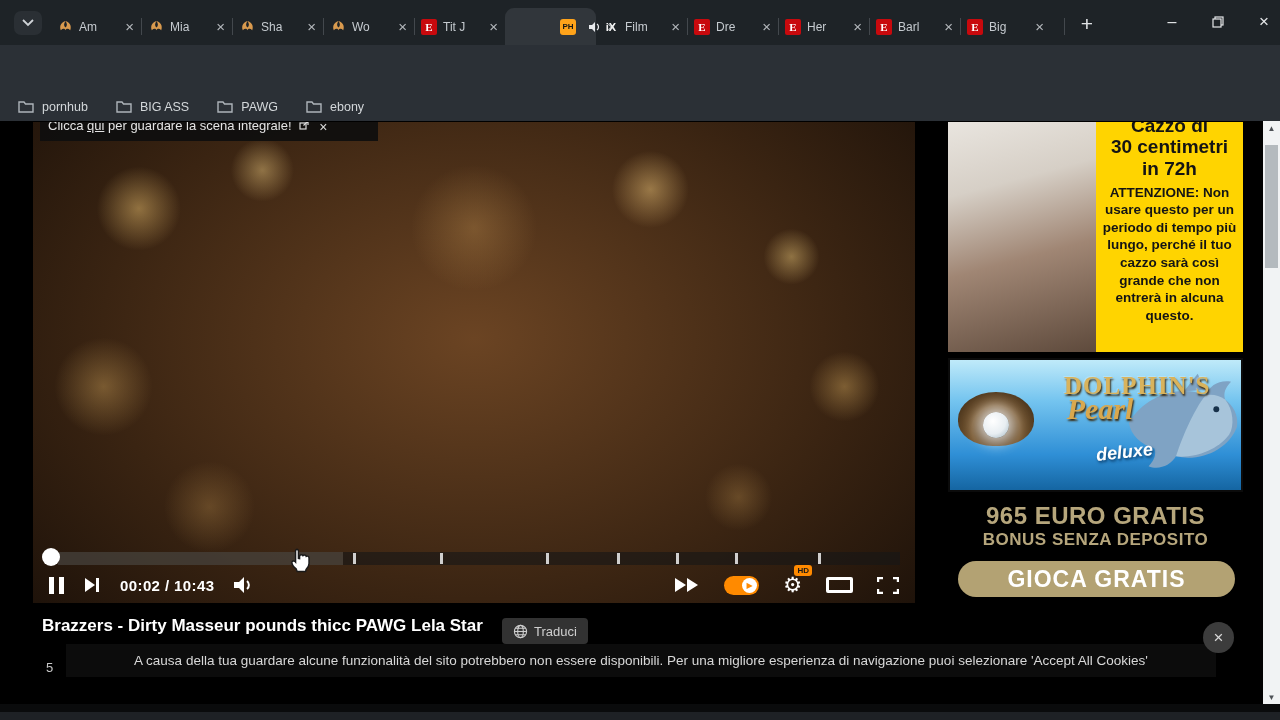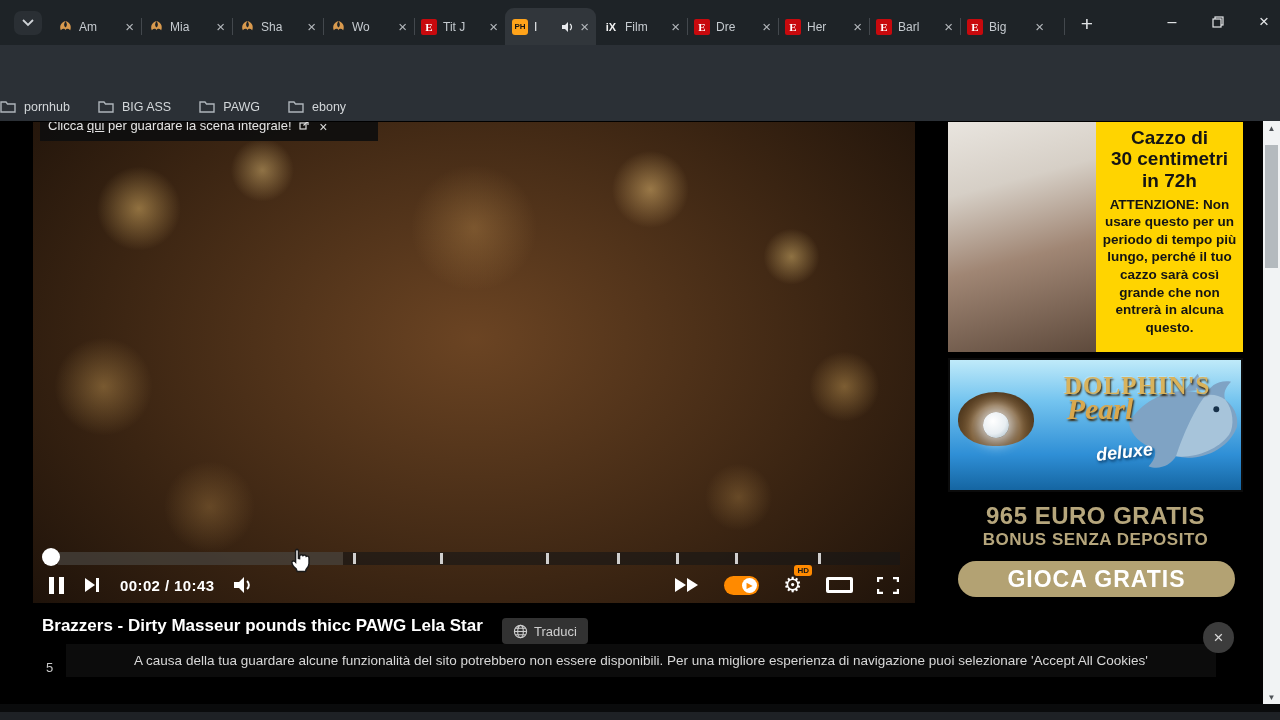--- a/index.html
+++ b/index.html
@@ -8,21 +8,21 @@
   #screen { position:relative; width:1280px; height:720px; overflow:hidden; background:#000; }
 
   
   .tabstrip { position:absolute; left:0; top:0; width:1280px; height:51px; background:#1e2327; }
   .tab-search-btn { position:absolute; left:14px; top:11px; width:28px; height:24px; border-radius:7px; background:#2a2f34; display:flex; align-items:center; justify-content:center; color:#cfd3d7; cursor:pointer; }
   .tabs { position:absolute; left:50px; top:8px; height:37px; display:flex; }
   .tab { width:91px; height:37px; display:flex; align-items:center; gap:6px; padding:0 7px; border-radius:9px 9px 0 0; color:#c6cbd0; font-size:12px; position:relative; cursor:pointer; }
   .tab.sep::before { content:""; position:absolute; left:0; top:10px; width:1px; height:17px; background:#43484d; }
   .tab.active { background:#31363b; color:#e8eaed; }
   .fav { flex:none; width:16px; height:16px; display:flex; align-items:center; justify-content:center; }
-  .fav.ph { background:#ffa31a; border-radius:3px; color:#151515; font-size:8px; font-weight:bold; }
+  .fav.ph { background:#ffa31a; border-radius:3px; color:#151515; font-size:8px; font-weight:bold;margin-left:48px; }
   .fav.e  { background:#c8090d; border-radius:2px; color:#fff; font-size:11px; font-weight:bold; font-family:"Liberation Serif","DejaVu Serif",serif; }
   .fav.ix { color:#f2f2f2; font-size:11px; font-weight:bold; }
   .tlabel { flex:1; overflow:hidden; white-space:nowrap; }
   .tclose { flex:none; font-size:15px; color:#b4b8bc; line-height:1; cursor:pointer; }
   .tab-audio svg { display:block; }
   .new-tab { position:absolute; left:1072px; top:10px; width:30px; height:28px; display:flex; align-items:center; justify-content:center; font-size:21px; color:#dfe1e4; cursor:pointer; }
   .new-tab-sep { position:absolute; left:1064px; top:18px; width:1px; height:17px; background:#43484d; }
   .winctl { position:absolute; top:0; width:46px; height:43px; display:flex; align-items:center; justify-content:center; color:#e6e8ea; cursor:pointer; }
   .winctl.min { left:1149px; font-size:16px; }
   .winctl.close { left:1241px; font-size:17px; }
@@ -34,21 +34,21 @@
   .navbtn.fwd { color:#787f86; }
   .omnibox { position:absolute; left:128px; top:54px; width:946px; height:30px; border-radius:15px; background:#1d2125; display:flex; align-items:center; padding:0 12px; cursor:text; }
   .omni-url { flex:1; margin-left:10px; font-size:14px; color:#e8eaed; white-space:nowrap; overflow:hidden; }
   .omni-star { font-size:16px; color:#ced2d6; cursor:pointer; }
   .tbicon { position:absolute; top:56px; width:28px; height:26px; display:flex; align-items:center; justify-content:center; color:#d7dadd; cursor:pointer; }
   .tb-sep { position:absolute; left:1130px; top:59px; width:1px; height:20px; background:#4a4f54; }
   .avatar { position:absolute; left:1216px; top:57px; width:26px; height:26px; border-radius:50%; background:#b98b8b; color:#f6efef; font-size:13px; display:flex; align-items:center; justify-content:center; cursor:pointer; }
   .menu-dots { position:absolute; left:1256px; top:56px; width:24px; height:26px; display:flex; align-items:center; justify-content:center; font-size:17px; color:#d7dadd; cursor:pointer; }
 
   
-  .bookmarks { position:absolute; left:0; top:92px; width:1280px; height:29px; background:#2b3036; display:flex; align-items:center; gap:28px; }
+  .bookmarks { position:absolute; left:0; top:92px; width:1280px; height:29px; background:#2b3036; display:flex; align-items:center; padding-left:18px; gap:28px; }
   .bm-item { display:flex; align-items:center; gap:8px; color:#d3d7da; font-size:12.5px; cursor:pointer; }
 
   
   .content { position:absolute; left:0; top:121px; width:1280px; height:583px; background:#000; overflow:hidden; }
 
   .player { position:absolute; left:33px; top:1px; width:882px; height:481px; overflow:hidden; cursor:pointer;
     background:
       radial-gradient(circle 60px at 12% 18%, rgba(232,190,110,.5), transparent 70%),
       radial-gradient(circle 45px at 26% 10%, rgba(240,205,130,.45), transparent 70%),
       radial-gradient(circle 55px at 70% 14%, rgba(235,195,120,.5), transparent 70%),
@@ -83,21 +83,21 @@
 
   .cursor-hand { position:absolute; left:288px; top:426px; pointer-events:none; z-index:60; }
 
   .vtitle { position:absolute; left:42px; top:495px; font-size:17px; font-weight:bold; color:#fff; }
   .traduci-btn { position:absolute; left:502px; top:497px; height:26px; padding:0 11px; border-radius:4px; background:#323232; color:#cfcfcf; font-size:13px; display:flex; align-items:center; gap:6px; cursor:pointer; }
   .views { position:absolute; left:46px; top:539px; font-size:13px; color:#c7c7c7; }
 
   
   .ad1 { position:absolute; left:948px; top:1px; width:295px; height:230px; display:flex; cursor:pointer; }
   .ad1-photo { width:148px; height:230px; background:linear-gradient(165deg,#e9e5df 0%,#d6cfc6 28%,#a08674 58%,#5e4a3c 100%); }
-  .ad1-yellow { width:147px; height:230px; background:#ffd400; color:#141414; text-align:center; overflow:hidden; padding:12px 5px; }
+  .ad1-yellow { width:147px; height:230px; background:#ffd400; color:#141414; text-align:center; overflow:hidden; padding:0 5px; }
   .ad1-h { font-size:19px; font-weight:bold; line-height:1.12; margin-top:-7px; }
   .ad1-b { font-size:13.5px; font-weight:bold; line-height:1.3; margin-top:5px; }
 
   .ad2 { position:absolute; left:948px; top:237px; width:295px; height:134px; overflow:hidden; cursor:pointer;
     background:linear-gradient(180deg,#c3ecfa 0%,#74c4ef 32%,#2f8fd6 72%,#13639f 100%); box-shadow:inset 0 0 0 2px #0b0b0b; }
   .shell { position:absolute; left:10px; top:34px; width:76px; height:54px; border-radius:50% 50% 46% 46%; background:radial-gradient(circle at 50% 70%, #3c2a16 0%, #7a5a33 45%, #2c1d0e 100%); }
   .pearl { position:absolute; left:25px; top:20px; width:26px; height:26px; border-radius:50%; background:radial-gradient(circle at 38% 35%, #ffffff 0%, #e8eef2 55%, #9fb4bf 100%); box-shadow:0 0 14px 6px rgba(255,255,255,.75); }
   .casino-brand { position:absolute; left:72px; top:14px; width:160px; text-align:center; font-family:"Liberation Serif","DejaVu Serif",serif; }
   .cb-top { font-size:25px; font-weight:bold; color:#d9b35c; letter-spacing:1px; text-shadow:1px 2px 2px #3a2a10, -1px -1px 0 #fff3;margin-left:44px; }
   .cb-mid { font-size:30px; font-style:italic; font-weight:bold; color:#d9a84e; margin-top:-8px; text-shadow:1px 2px 2px #3a2a10; }

